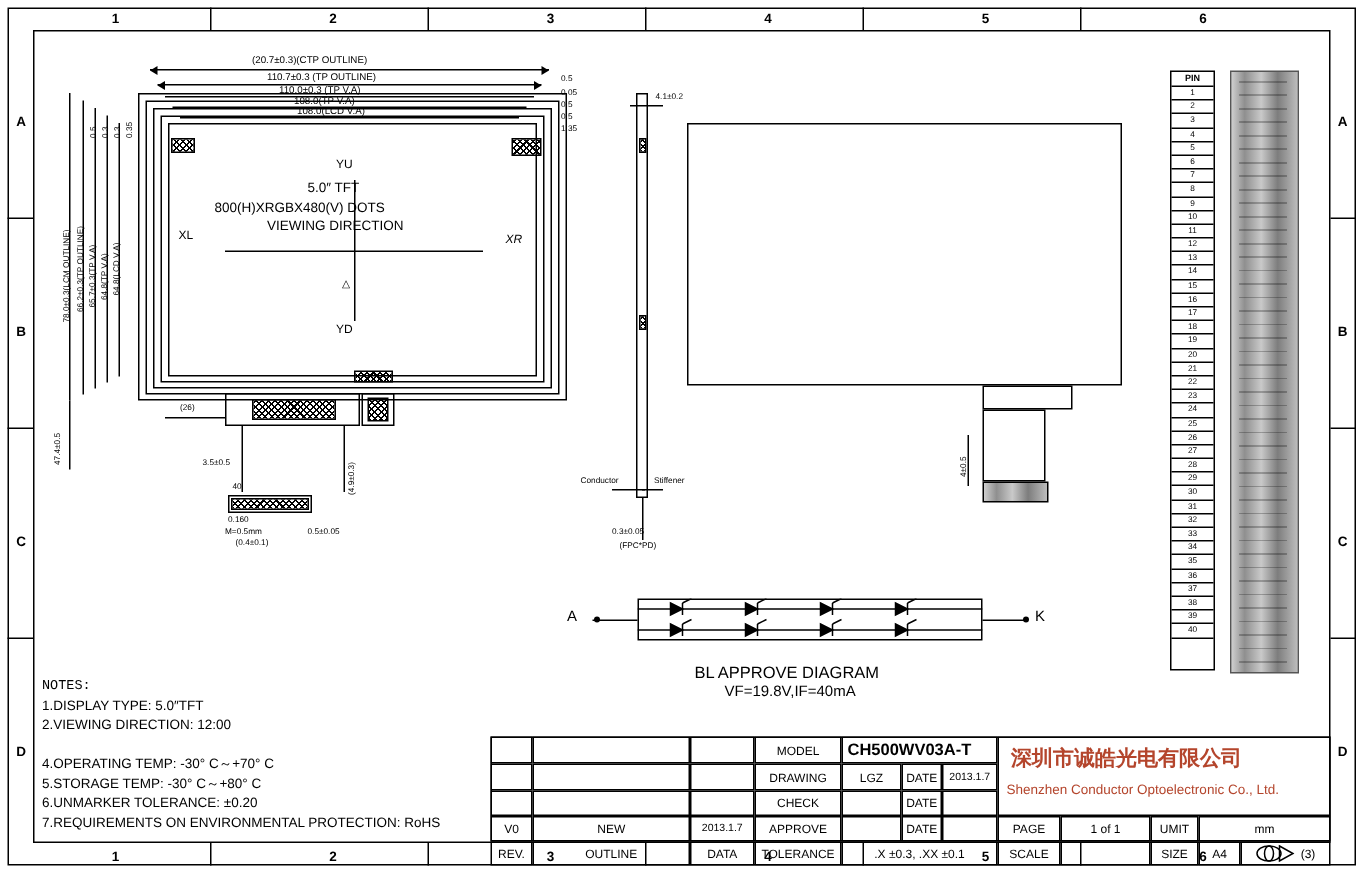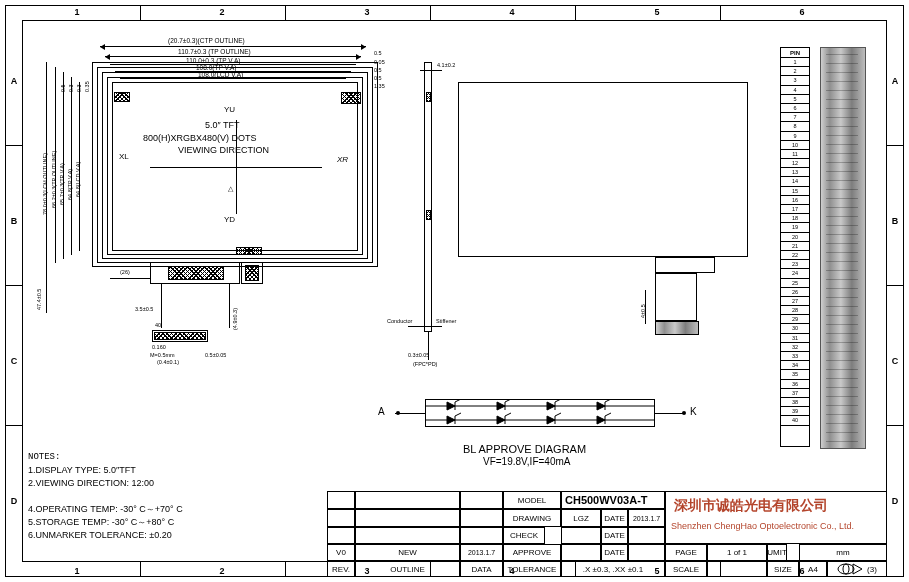--- a/index.html
+++ b/index.html
@@ -291,20 +291,21 @@
 
   <div class="fpc" style="left:820px;top:47px;width:44px;height:400px;border:1px solid #555;"></div>
   <div style="position:absolute;left:826px;top:52px;width:32px;height:390px;background:repeating-linear-gradient(0deg,rgba(0,0,0,0.25) 0 1px,transparent 1px 9px);"></div>
 
   <div class="notes" style="left:28px;top:451px;font-family:Liberation Mono, monospace;">NOTES:</div>
   <div class="notes" style="left:28px;top:464px;">1.DISPLAY TYPE:  5.0″TFT</div>
   <div class="notes" style="left:28px;top:477px;">2.VIEWING DIRECTION:  12:00</div>
   <div class="notes" style="left:28px;top:503px;">4.OPERATING TEMP: -30° C～+70° C</div>
   <div class="notes" style="left:28px;top:516px;">5.STORAGE TEMP: -30° C～+80° C</div>
   <div class="notes" style="left:28px;top:529px;">6.UNMARKER TOLERANCE: ±0.20</div>
+  <div class="notes" style="left:28px;top:542px;">7.REQUIREMENTS ON ENVIRONMENTAL PROTECTION: RoHS</div>
 
   <div class="box" style="left:327px;top:491px;width:560px;height:70px;"></div>
 
   <div class="tb c" style="left:327px;top:491px;width:28px;height:18px;"></div>
   <div class="tb c" style="left:355px;top:491px;width:105px;height:18px;"></div>
   <div class="tb c" style="left:460px;top:491px;width:43px;height:18px;"></div>
 
   <div class="tb c" style="left:327px;top:509px;width:28px;height:18px;"></div>
   <div class="tb c" style="left:355px;top:509px;width:105px;height:18px;"></div>
   <div class="tb c" style="left:460px;top:509px;width:43px;height:18px;"></div>
@@ -336,32 +337,32 @@
   </div>
 
   <div class="tb c" style="left:503px;top:491px;width:58px;height:18px;">MODEL</div>
   <div class="tb l" style="left:561px;top:491px;width:104px;height:18px;font-size:11px;font-weight:bold;">CH500WV03A-T</div>
 
   <div class="tb c" style="left:503px;top:509px;width:58px;height:18px;">DRAWING</div>
   <div class="tb c" style="left:561px;top:509px;width:40px;height:18px;">LGZ</div>
   <div class="tb c" style="left:601px;top:509px;width:27px;height:18px;">DATE</div>
   <div class="tb c" style="left:628px;top:509px;width:37px;height:18px;font-size:7px;">2013.1.7</div>
 
-  <div class="tb c" style="left:503px;top:527px;width:42px;height:17px;">CHECK</div>
+  <div class="tb c" style="left:503px;top:527px;width:58px;height:17px;">CHECK</div>
   <div class="tb c" style="left:561px;top:527px;width:40px;height:17px;"></div>
   <div class="tb c" style="left:601px;top:527px;width:27px;height:17px;">DATE</div>
   <div class="tb c" style="left:628px;top:527px;width:37px;height:17px;"></div>
 
   <div class="tb c" style="left:503px;top:544px;width:58px;height:17px;">APPROVE</div>
   <div class="tb c" style="left:561px;top:544px;width:40px;height:17px;"></div>
   <div class="tb c" style="left:601px;top:544px;width:27px;height:17px;">DATE</div>
   <div class="tb c" style="left:628px;top:544px;width:37px;height:17px;"></div>
 
   <div class="tb c" style="left:665px;top:544px;width:42px;height:17px;">PAGE</div>
   <div class="tb c" style="left:707px;top:544px;width:60px;height:17px;">1 of 1</div>
-  <div class="tb c" style="left:767px;top:544px;width:20px;height:17px;">UMIT</div>
+  <div class="tb c" style="left:767px;top:544px;width:32px;height:17px;">UMIT</div>
   <div class="tb c" style="left:799px;top:544px;width:88px;height:17px;">mm</div>
 
   <div class="box" style="left:665px;top:491px;width:222px;height:53px;"></div>
   <div class="txt cn" style="left:674px;top:497px;font-size:14px;color:#b4452c;font-weight:bold;">深圳市诚皓光电有限公司</div>
-  <div class="txt" style="left:671px;top:521px;font-size:9px;color:#b4452c;">Shenzhen ChengHao Optoelectronic Co., Ltd.</div>
+  <div class="txt" style="left:671px;top:521px;font-size:9px;color:#b4452c;">Shenzhen Conductor Optoelectronic Co., Ltd.</div>
 
 </div>
 
 </body></html>

